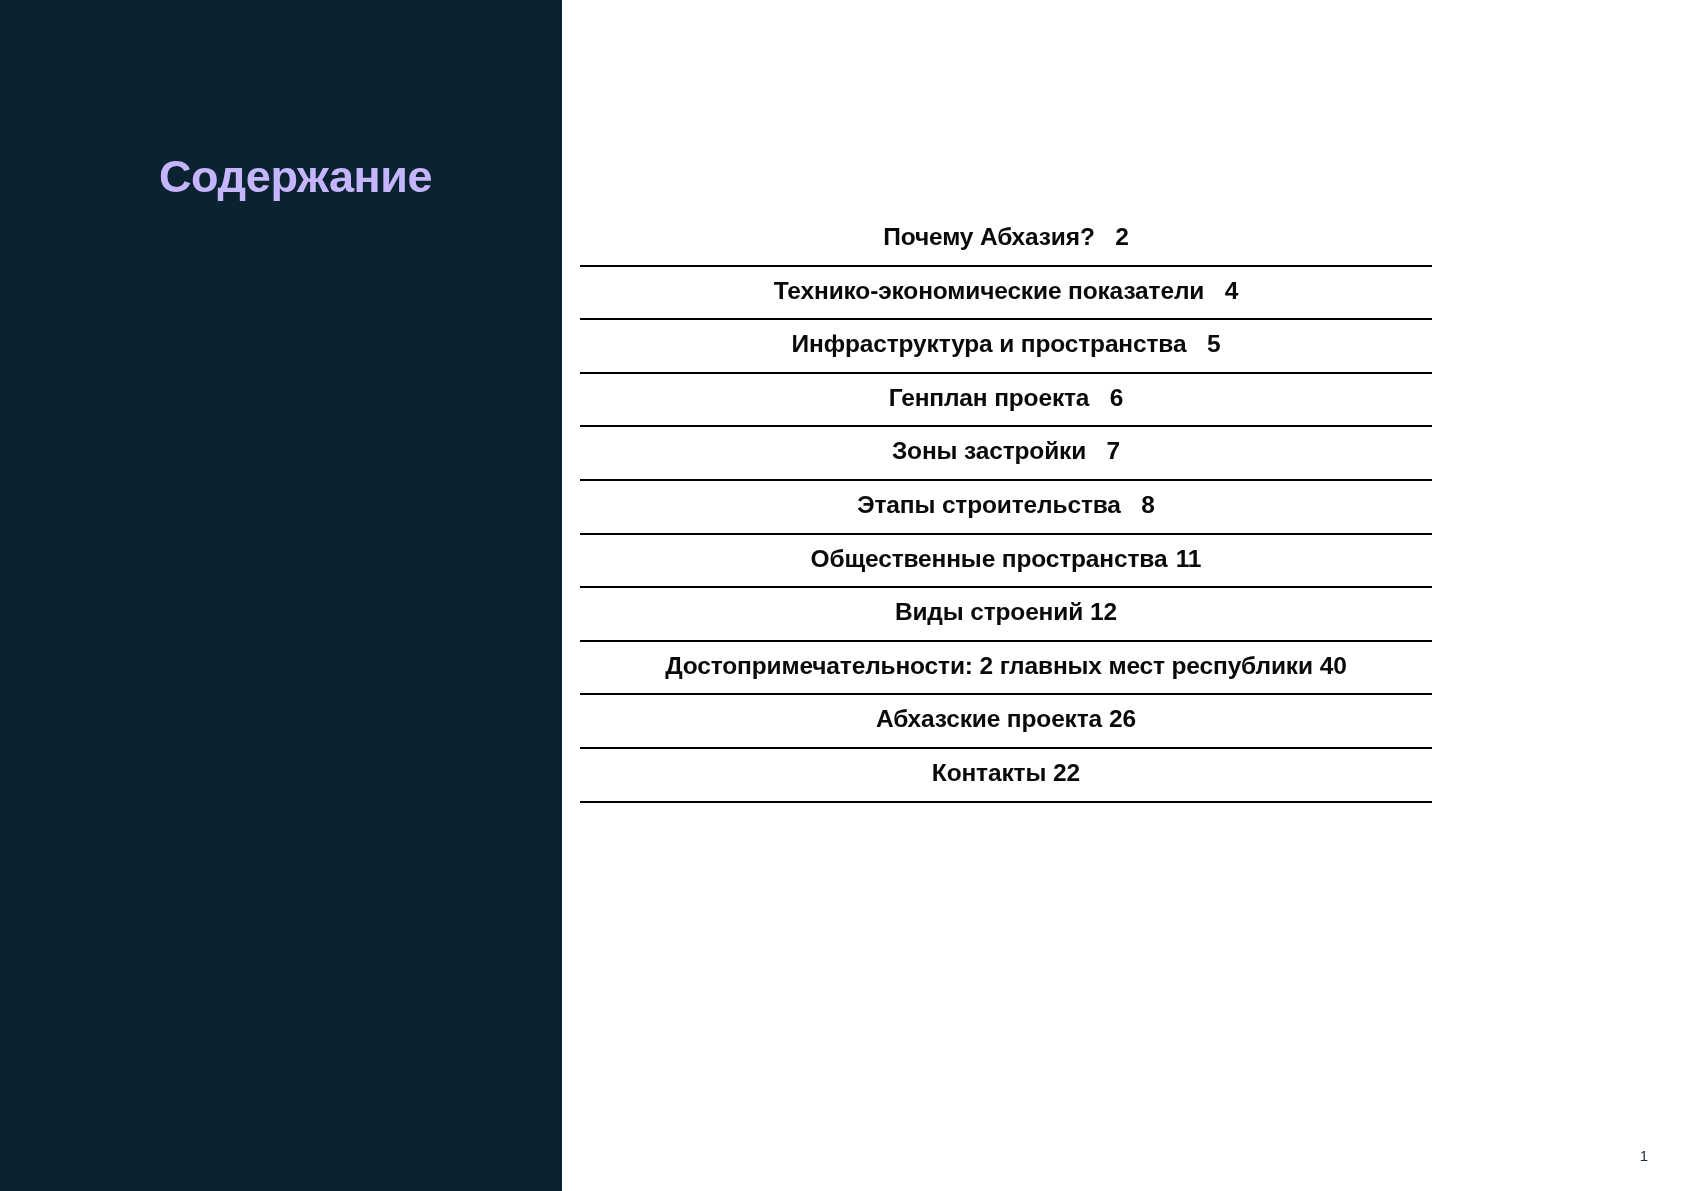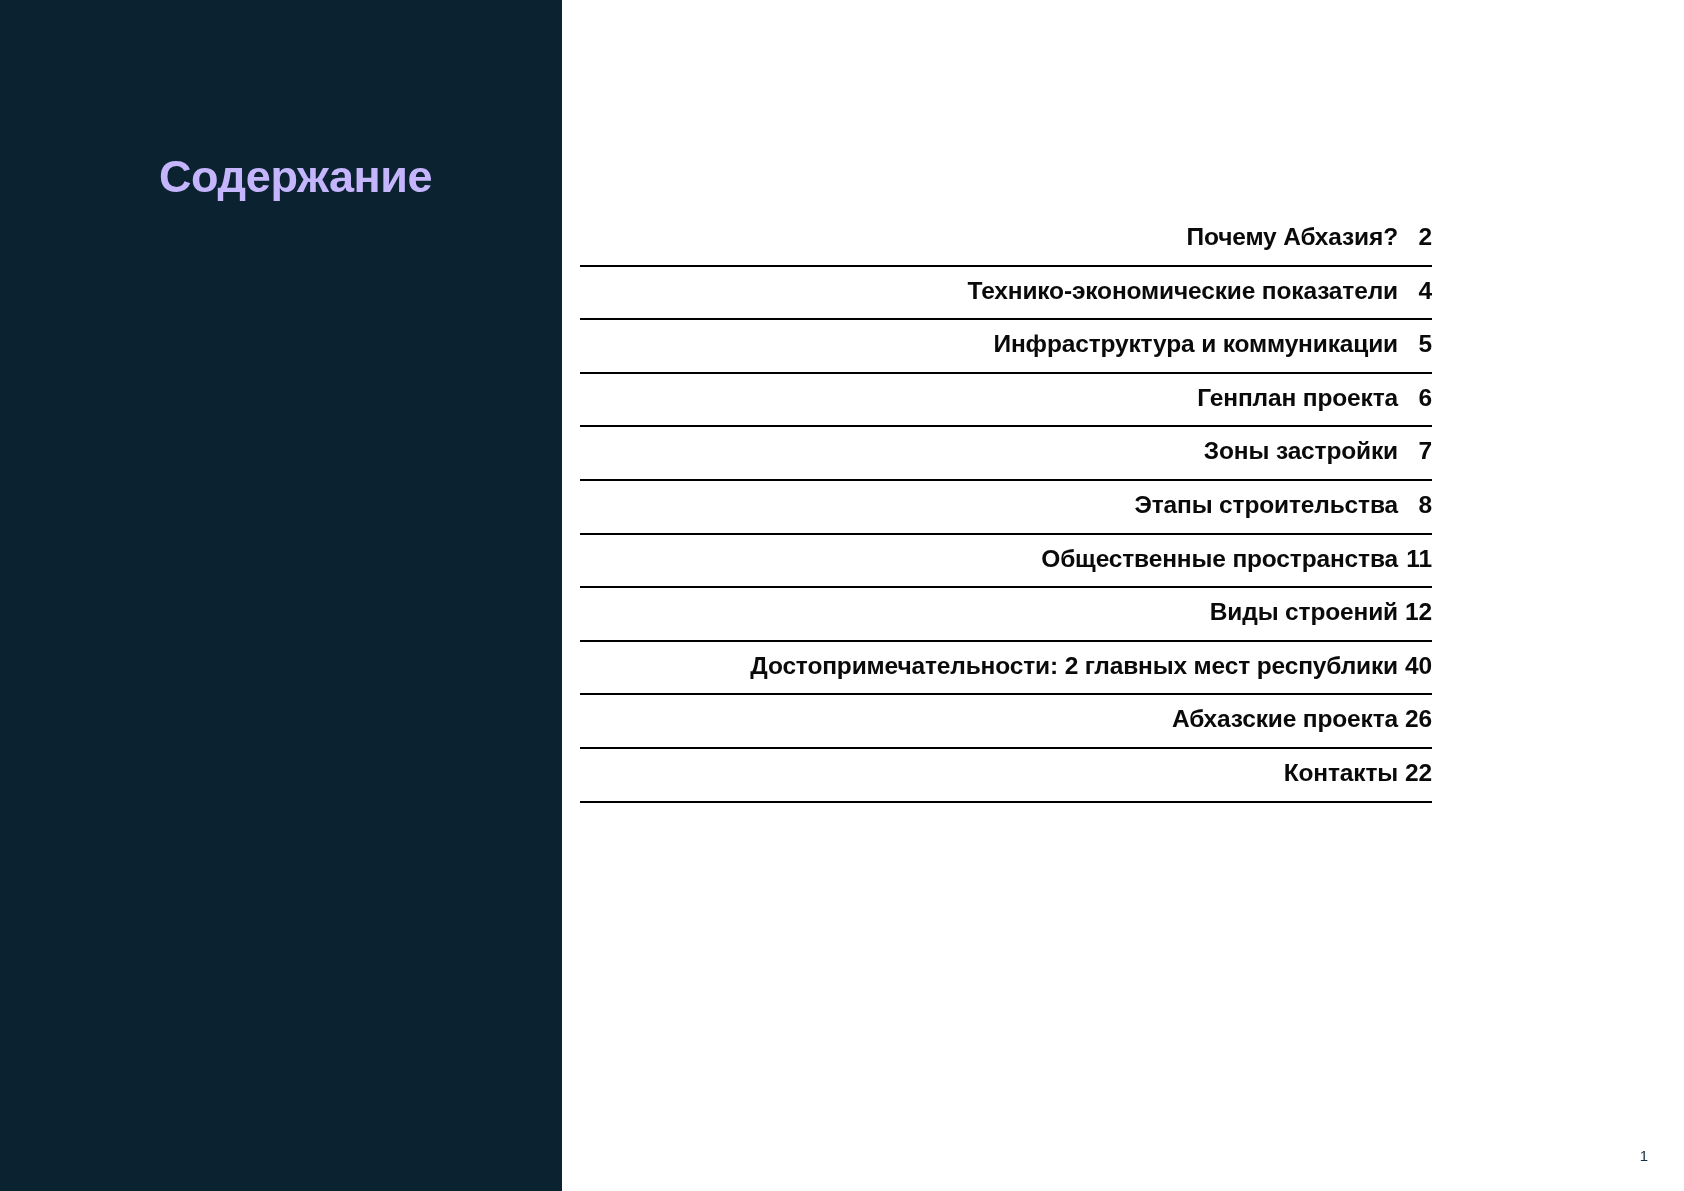--- a/index.html
+++ b/index.html
@@ -55,21 +55,21 @@
     top: 213px;
     width: 852px; 
   }
 
   .toc-row {
     position: relative;
     height: 53.6px;
     border-bottom: 2.6px solid #000000;
     display: flex;
     align-items: flex-start;
-    justify-content: flex-end;
+    justify-content: center;
     box-sizing: border-box;
   }
 
   .toc-label {
     color: #0a0a0a;
     font-size: 24.5px;
     font-weight: 700;
     letter-spacing: -0.15px;
     line-height: 1;
     padding-top: 12px;
@@ -110,21 +110,21 @@
   <div id="toc">
       <div class="toc-row">
         <span class="toc-label">Почему Абхазия?</span>
         <span class="toc-page">2</span>
       </div>
       <div class="toc-row">
         <span class="toc-label">Технико-экономические показатели</span>
         <span class="toc-page">4</span>
       </div>
       <div class="toc-row">
-        <span class="toc-label">Инфраструктура и коммуникации</span>
+        <span class="toc-label">Инфраструктура и пространства</span>
         <span class="toc-page">5</span>
       </div>
       <div class="toc-row">
         <span class="toc-label">Генплан проекта</span>
         <span class="toc-page">6</span>
       </div>
       <div class="toc-row">
         <span class="toc-label">Зоны застройки</span>
         <span class="toc-page">7</span>
       </div>

